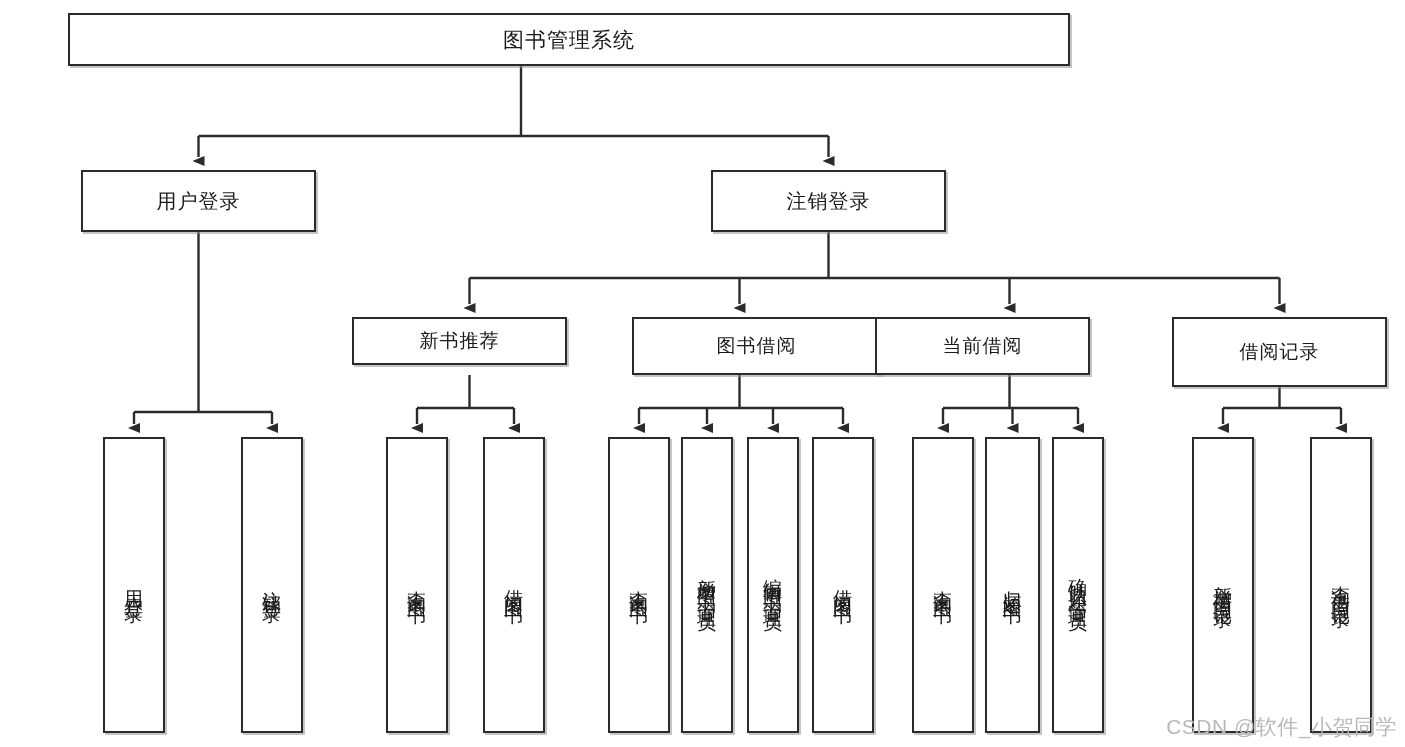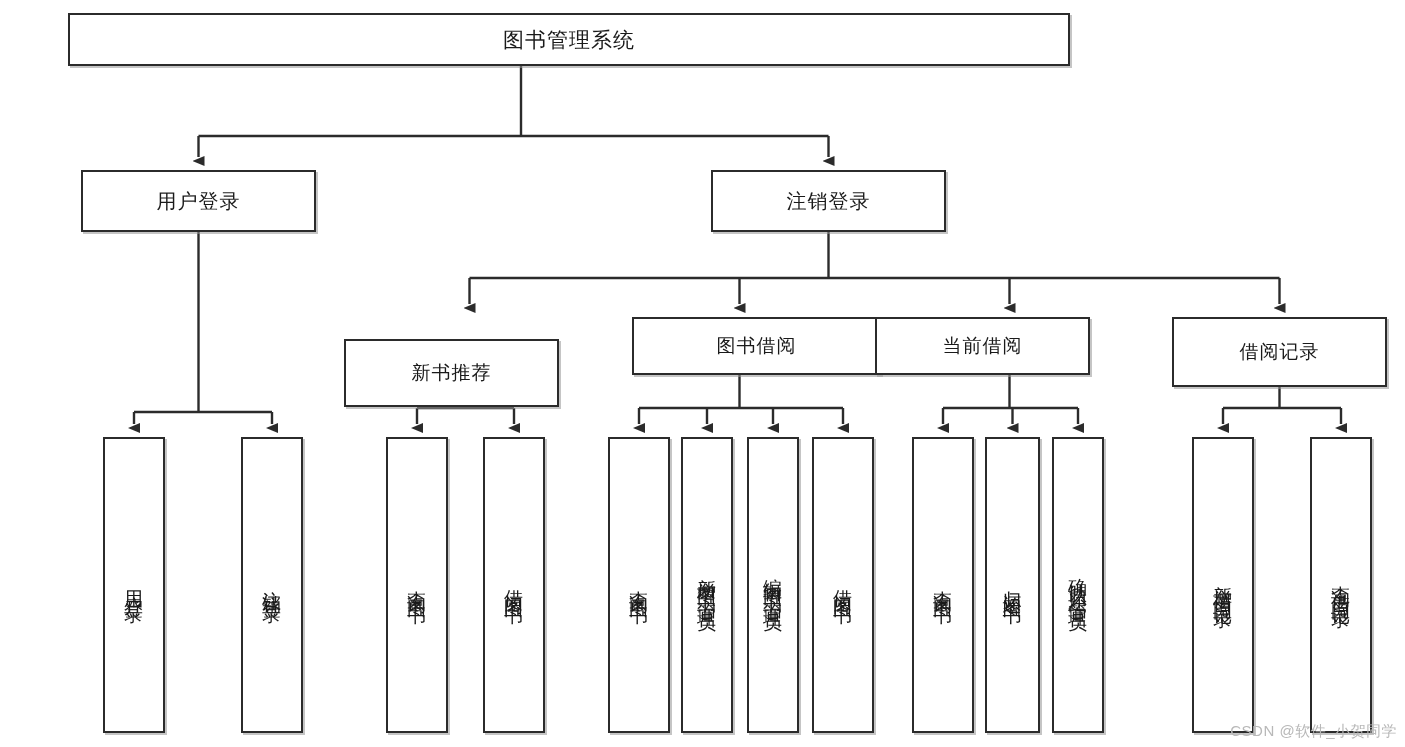--- a/index.html
+++ b/index.html
@@ -63,21 +63,21 @@
     text-orientation: upright;
     letter-spacing: 5px;
     line-height: 1;
     white-space: nowrap;
     display: block;
   }
   #watermark {
     position: absolute;
     right: 8px;
     bottom: 6px;
-    font-size: 15px;
+    font-size: 21px;
     color: #b8b8b8;
     letter-spacing: 0.5px;
     z-index: 5;
     white-space: nowrap;
     pointer-events: none;
   }
 </style>
 </head>
 <body>
 
@@ -129,21 +129,21 @@
   <div id="nodes">
       <div class="node level-0" style="left: 20px; top: 13px; width: 1002px; height: 53px; margin-left: 48px;">
         <span>图书管理系统</span>
       </div>
       <div class="node level-1" style="left: 81px; top: 170px; width: 235px; height: 62px;">
         <span>用户登录</span>
       </div>
       <div class="node level-1" style="left: 711px; top: 170px; width: 235px; height: 62px;">
         <span>注销登录</span>
       </div>
-      <div class="node level-2" style="left: 344px; top: 317px; width: 215px; height: 68px; margin-top: 22px;">
+      <div class="node level-2" style="left: 352px; top: 317px; width: 215px; height: 48px;">
         <span>新书推荐</span>
       </div>
       <div class="node level-2" style="left: 632px; top: 317px; width: 249px; height: 58px;">
         <span>图书借阅</span>
       </div>
       <div class="node level-2" style="left: 875px; top: 317px; width: 215px; height: 58px;">
         <span>当前借阅</span>
       </div>
       <div class="node level-2" style="left: 1172px; top: 317px; width: 215px; height: 70px;">
         <span>借阅记录</span>

